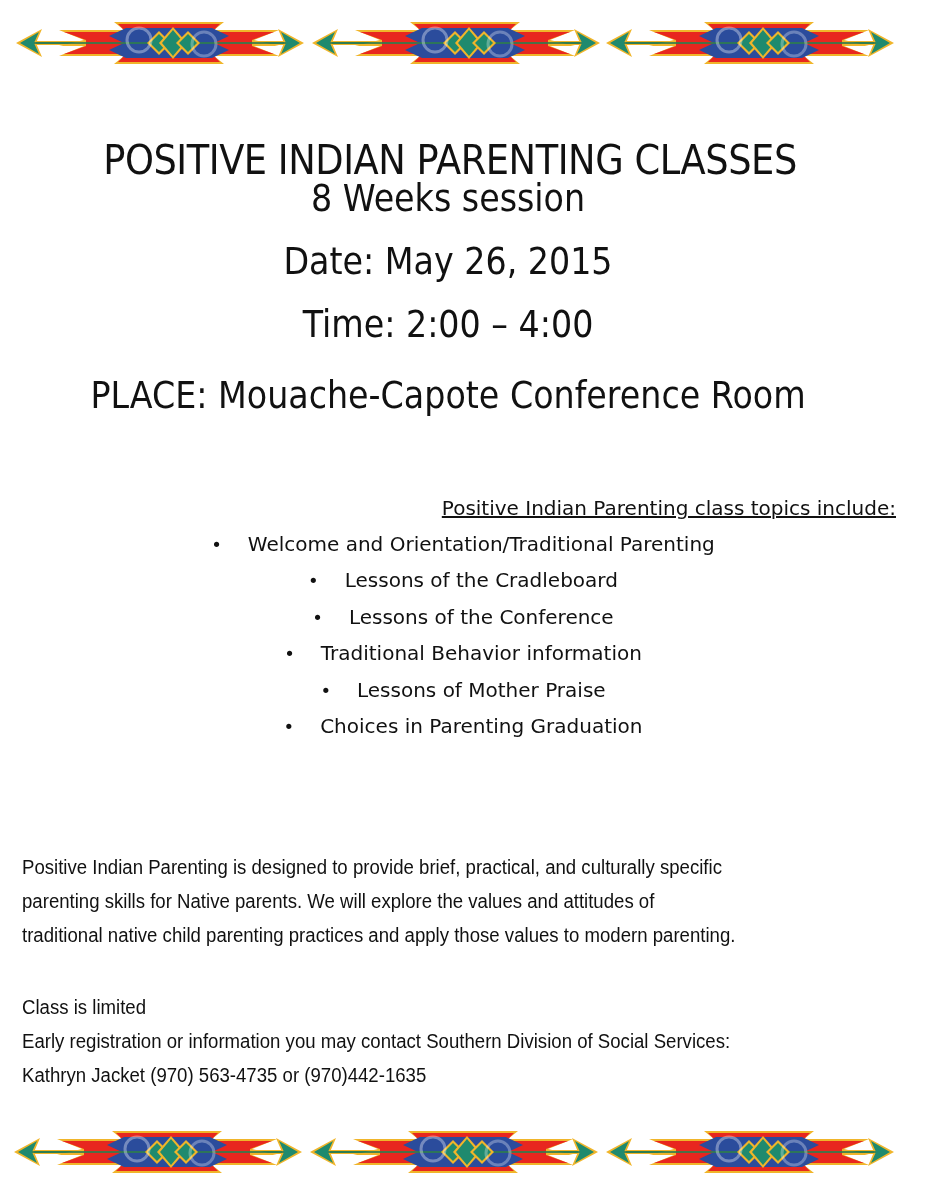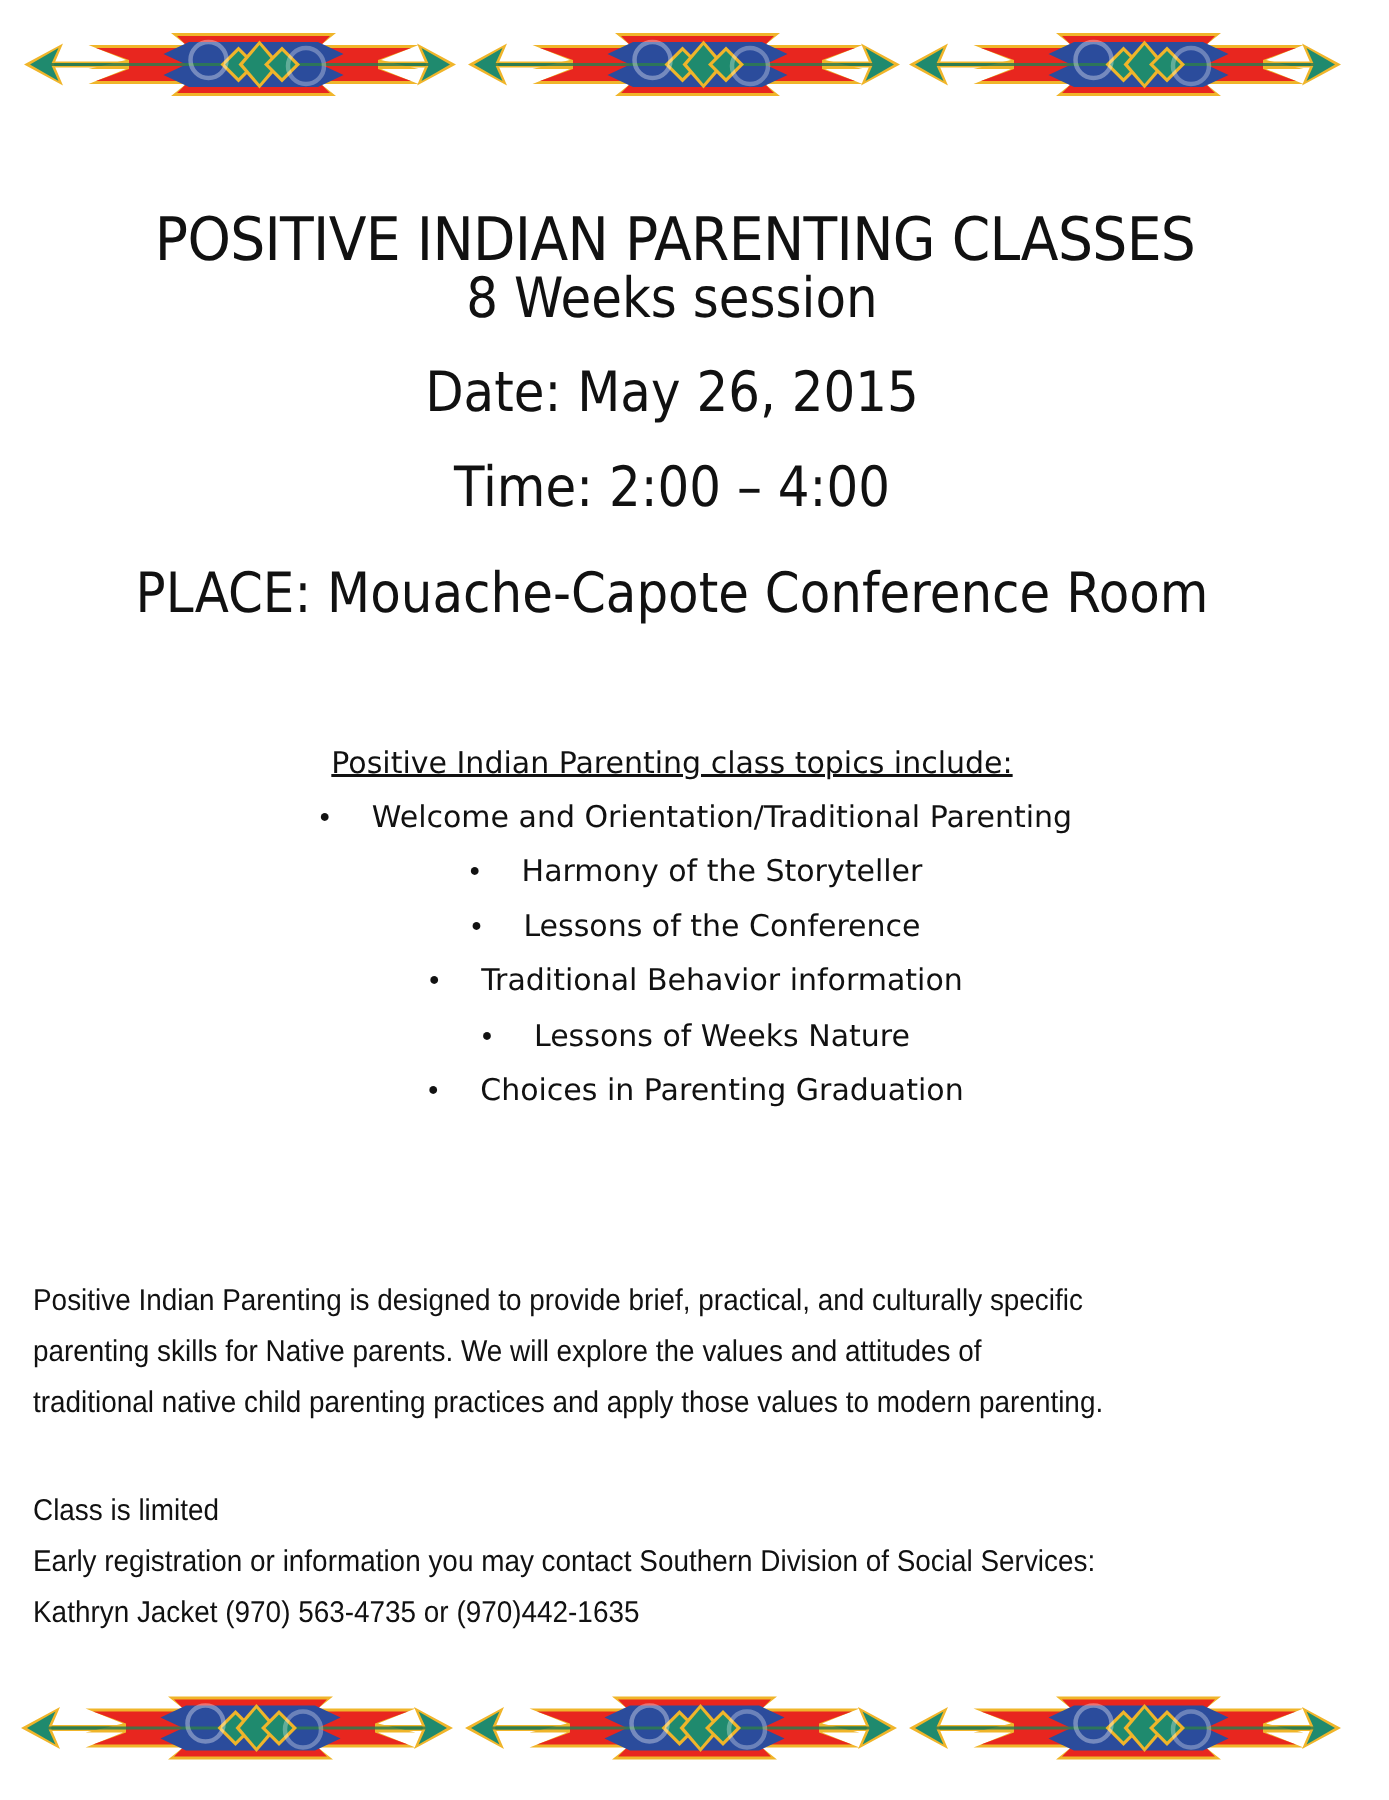--- a/index.html
+++ b/index.html
@@ -21,21 +21,21 @@
     font-family: "DejaVu Sans", sans-serif; font-weight: normal;
     transform: scaleX(0.92); transform-origin: center;
   }
   .subline {
     position: absolute; left: 0; width: 896px; text-align: center;
     font-size: 37px; line-height: 46px;
     font-family: "DejaVu Sans", sans-serif;
     transform: scaleX(0.9); transform-origin: center;
   }
   .topics-heading {
-    position: absolute; left: 0; width: 896px; top: 494px; text-align: center;
+    position: absolute; left: 0; width: 896px; top: 494px; text-align: right;
     font-size: 20px; line-height: 28px;
     font-family: "DejaVu Sans", sans-serif;
   }
   .topics-heading span { text-decoration: underline; }
   .topics {
     position: absolute; left: 0; width: 926px; top: 528px; margin: 0; padding: 0;
     list-style: none;
   }
   .topic {
     height: 36.4px; line-height: 32px; text-align: center;
@@ -102,24 +102,24 @@
 <h1 class="title">POSITIVE INDIAN PARENTING CLASSES</h1>
 <div class="subline" style="top:176px">8 Weeks session</div>
 <div class="subline" style="top:239px">Date: May 26, 2015</div>
 <div class="subline" style="top:302px">Time: 2:00 – 4:00</div>
 <div class="subline" style="top:373px; width:896px">PLACE: Mouache-Capote Conference Room</div>
 
 <div class="topics-heading"><span>Positive Indian Parenting class topics include:</span></div>
 
 <ul class="topics">
   <li class="topic"><span class="bullet">•</span><span>Welcome and Orientation/Traditional Parenting</span></li>
-  <li class="topic"><span class="bullet">•</span><span>Harmony of the Storyteller</span></li>
+  <li class="topic"><span class="bullet">•</span><span>Lessons of the Cradleboard</span></li>
   <li class="topic"><span class="bullet">•</span><span>Lessons of the Conference</span></li>
   <li class="topic"><span class="bullet">•</span><span>Traditional Behavior information</span></li>
-  <li class="topic"><span class="bullet">•</span><span>Lessons of Weeks Nature</span></li>
+  <li class="topic"><span class="bullet">•</span><span>Lessons of Mother Praise</span></li>
   <li class="topic"><span class="bullet">•</span><span>Choices in Parenting Graduation</span></li>
 </ul>
 
 <div class="para" style="top:850px">
   <div>Positive Indian Parenting is designed to provide brief, practical, and culturally specific</div>
   <div>parenting skills for Native parents.  We will explore the values and attitudes of</div>
   <div>traditional native child parenting practices and apply those values to modern parenting.</div>
 </div>
 
 <div class="para" style="top:990px">

